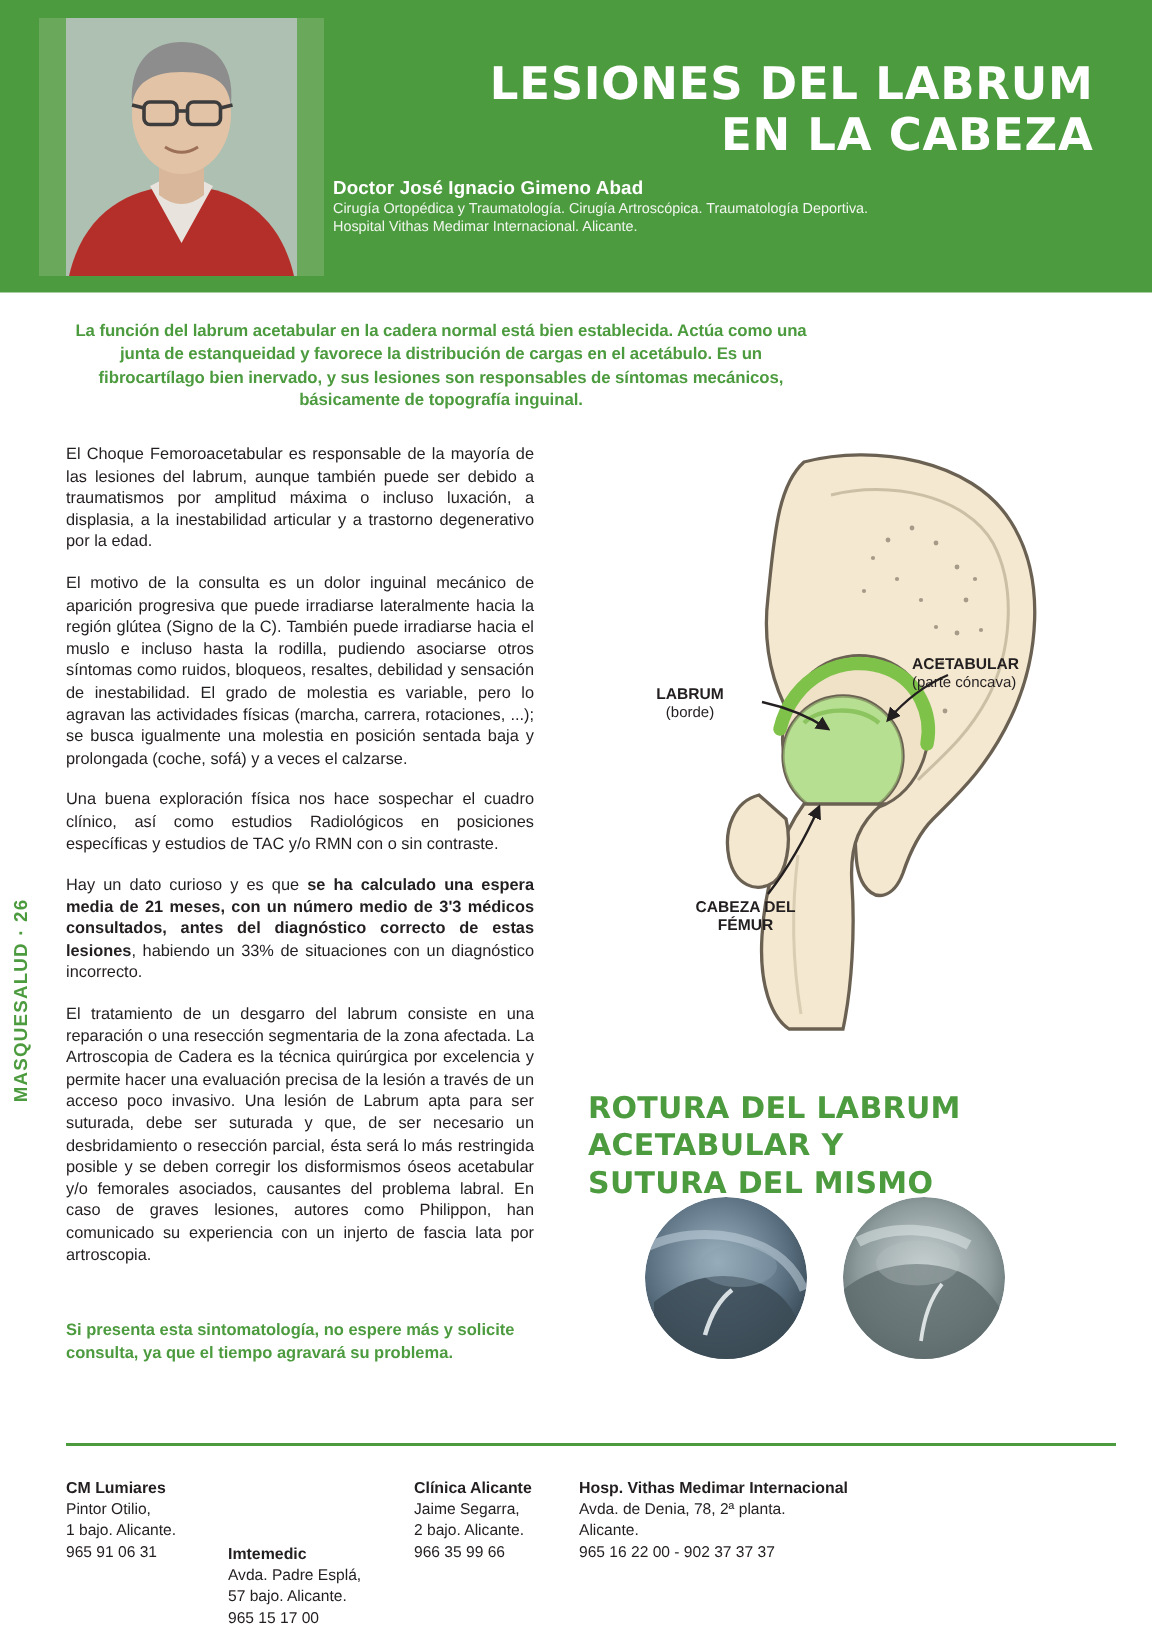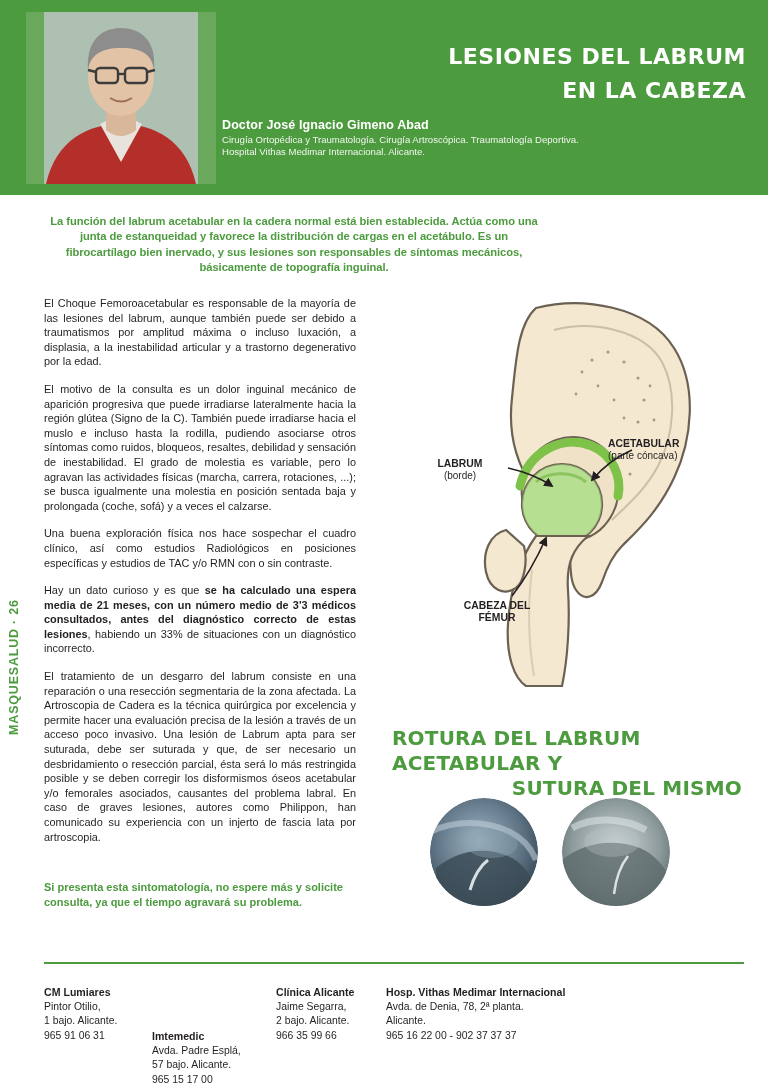--- a/index.html
+++ b/index.html
@@ -77,27 +77,27 @@
     margin-bottom: 2px;
   }
   .doc-line {
     font-size: 9.6px;
     line-height: 12px;
     color: #f0f6ee;
   }
 
   .title {
     position: absolute;
-    right: 22px; top: 40px;
+    right: 39px; top: 40px;
     width: 470px;
     text-align: right;
     color: #ffffff;
     font-family: "DejaVu Sans", sans-serif;
     font-weight: bold;
-    font-size: 22px;
+    font-size: 30px;
     line-height: 34px;
     letter-spacing: 0.5px;
   }
   .title .l2 { display: block; }
 
   
   .content {
     position: absolute;
     left: 44px; top: 214px;
     width: 700px;
@@ -158,21 +158,21 @@
     position: absolute;
     left: 392px; top: 726px;
     width: 350px;
     color: #4d9b3f;
     font-family: "DejaVu Sans", sans-serif;
     font-weight: bold;
     font-size: 20px;
     line-height: 25px;
     letter-spacing: 0.2px;
   }
-  .sub-title .l2 { display: block; text-align: right; }
+  .sub-title .l2 { display: block; text-align: left; }
 
   .photos {
     position: absolute;
     left: 430px; top: 798px;
     width: 280px; height: 114px;
   }
   .scope {
     position: absolute;
     width: 108px; height: 108px;
     border-radius: 50%;

